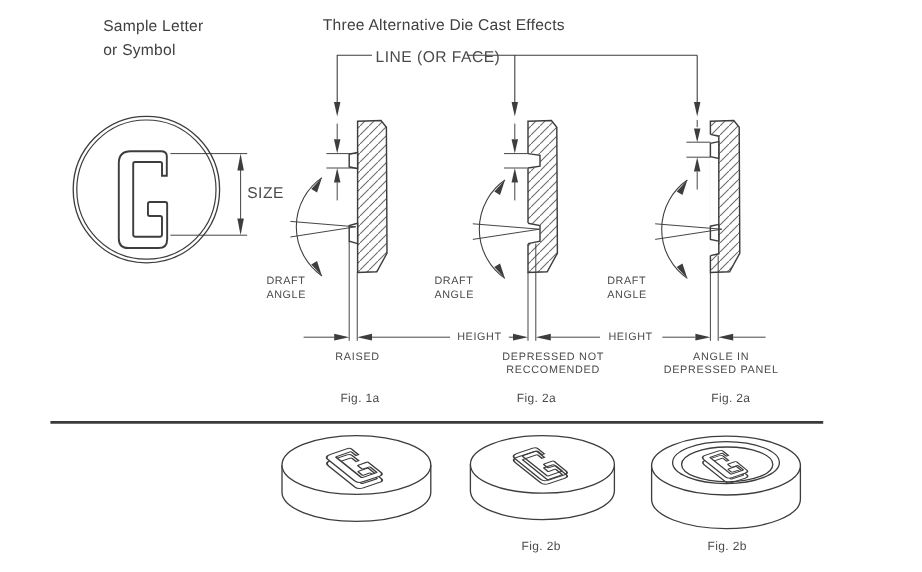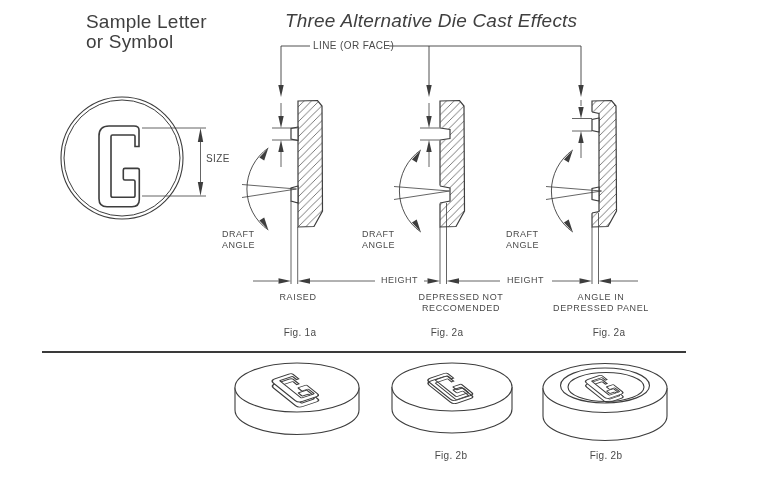--- a/index.html
+++ b/index.html
@@ -1,22 +1,22 @@
 <!DOCTYPE html>
 <html><head>
 <meta charset="utf-8">
 <style>
   html,body{margin:0;padding:0;}
   body{
     width:768px;height:477px;position:relative;background:#ffffff;
     font-family:"Liberation Sans", sans-serif;color:#454545;overflow:hidden;
   }
   .lbl{position:absolute;white-space:nowrap;color:#4a4a4a;}
-  .big{font-size:19px;line-height:20px;color:#3f3f3f;letter-spacing:.2px;}
-  .small{font-size:10px;letter-spacing:.4px;}
+  .big{font-size:13px;line-height:20px;color:#3f3f3f;letter-spacing:.2px;}
+  .small{font-size:13px;letter-spacing:.4px;}
   .med{font-size:9px;letter-spacing:.5px;line-height:11px;}
   .cap{font-size:9px;letter-spacing:.6px;line-height:10.5px;text-align:center;}
   .fig{font-size:10px;letter-spacing:.3px;text-align:center;}
   svg{position:absolute;left:0;top:0;}
 </style>
 </head>
 <body>
 
 <svg width="768" height="477" viewBox="0 0 768 477">
   <defs>
@@ -142,21 +142,21 @@
       <use href="#gp" fill="#fff"></use>
     </g>
   </g>
 </svg>
 
 <div class="lbl big" style="left:86px;top:12px;">
   <span style="display:block">Sample Letter</span>
   <span style="display:block">or Symbol</span>
 </div>
 
-<div class="lbl big" style="left:285px;top:11px;font-style:italic;">Three Alternative Die Cast Effects</div>
+<div class="lbl big" style="left:269px;top:11px;">Three Alternative Die Cast Effects</div>
 
 <div class="lbl small" style="left:313px;top:40px;">LINE (OR FACE)</div>
 
 <div class="lbl small" style="left:206px;top:153px;">SIZE</div>
 
 <div class="lbl med" style="left:222px;top:229px;">
   <span style="display:block">DRAFT</span>
   <span style="display:block">ANGLE</span>
 </div>
 <div class="lbl med" style="left:362px;top:229px;">

